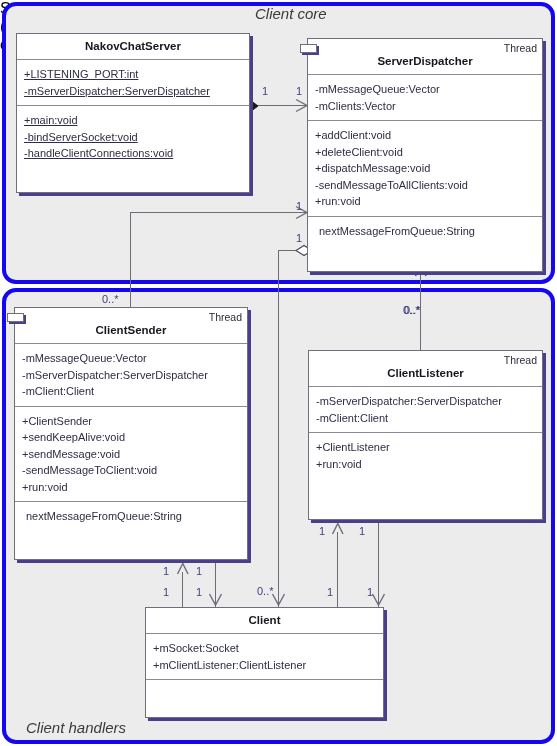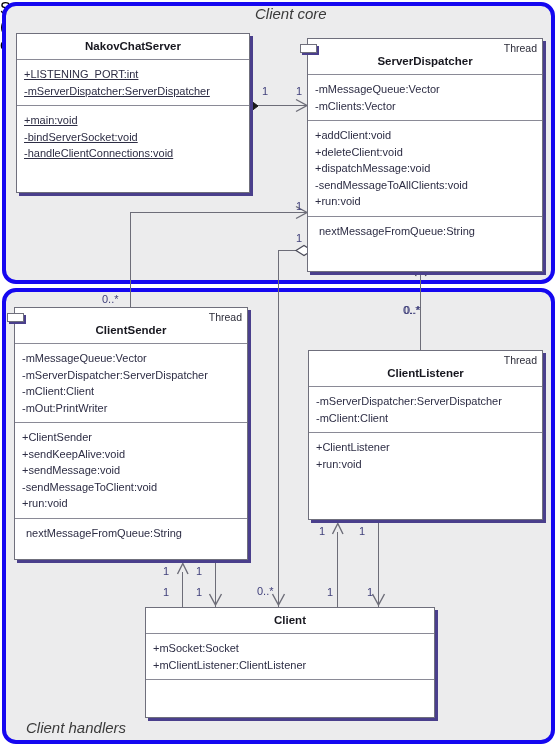--- a/index.html
+++ b/index.html
@@ -180,21 +180,20 @@
   <div class="uml" style="left:14px;top:307px;width:234px;height:253px;">
     <div class="thread-tab"></div>
     <div class="hdr" style="padding-top:16px;">
       <span class="stereo">Thread</span>
       <span>ClientSender</span>
     </div>
     <div class="cmp sep">
       <div class="row">-mMessageQueue:Vector</div>
       <div class="row">-mServerDispatcher:ServerDispatcher</div>
       <div class="row">-mClient:Client</div>
-      <div class="row">-mOut:PrintWriter</div>
     </div>
     <div class="cmp sep">
       <div class="row">+ClientSender</div>
       <div class="row">+sendKeepAlive:void</div>
       <div class="row">+sendMessage:void</div>
       <div class="row">-sendMessageToClient:void</div>
       <div class="row">+run:void</div>
     </div>
     <div class="cmp sep" style="padding-left:11px;">
       <div class="row">nextMessageFromQueue:String</div>
@@ -211,21 +210,21 @@
       <div class="row">-mServerDispatcher:ServerDispatcher</div>
       <div class="row">-mClient:Client</div>
     </div>
     <div class="cmp sep">
       <div class="row">+ClientListener</div>
       <div class="row">+run:void</div>
     </div>
   </div>
 
   
-  <div class="uml" style="left:145px;top:607px;width:290px;height:111px;">
+  <div class="uml" style="left:145px;top:607px;width:239px;height:111px;">
     <div class="hdr">
       <span>Client</span>
     </div>
     <div class="cmp sep">
       <div class="row">+mSocket:Socket</div>
       <div class="row">+mClientListener:ClientListener</div>
     </div>
     <div class="cmp sep">
       <div class="blank"></div>
     </div>

